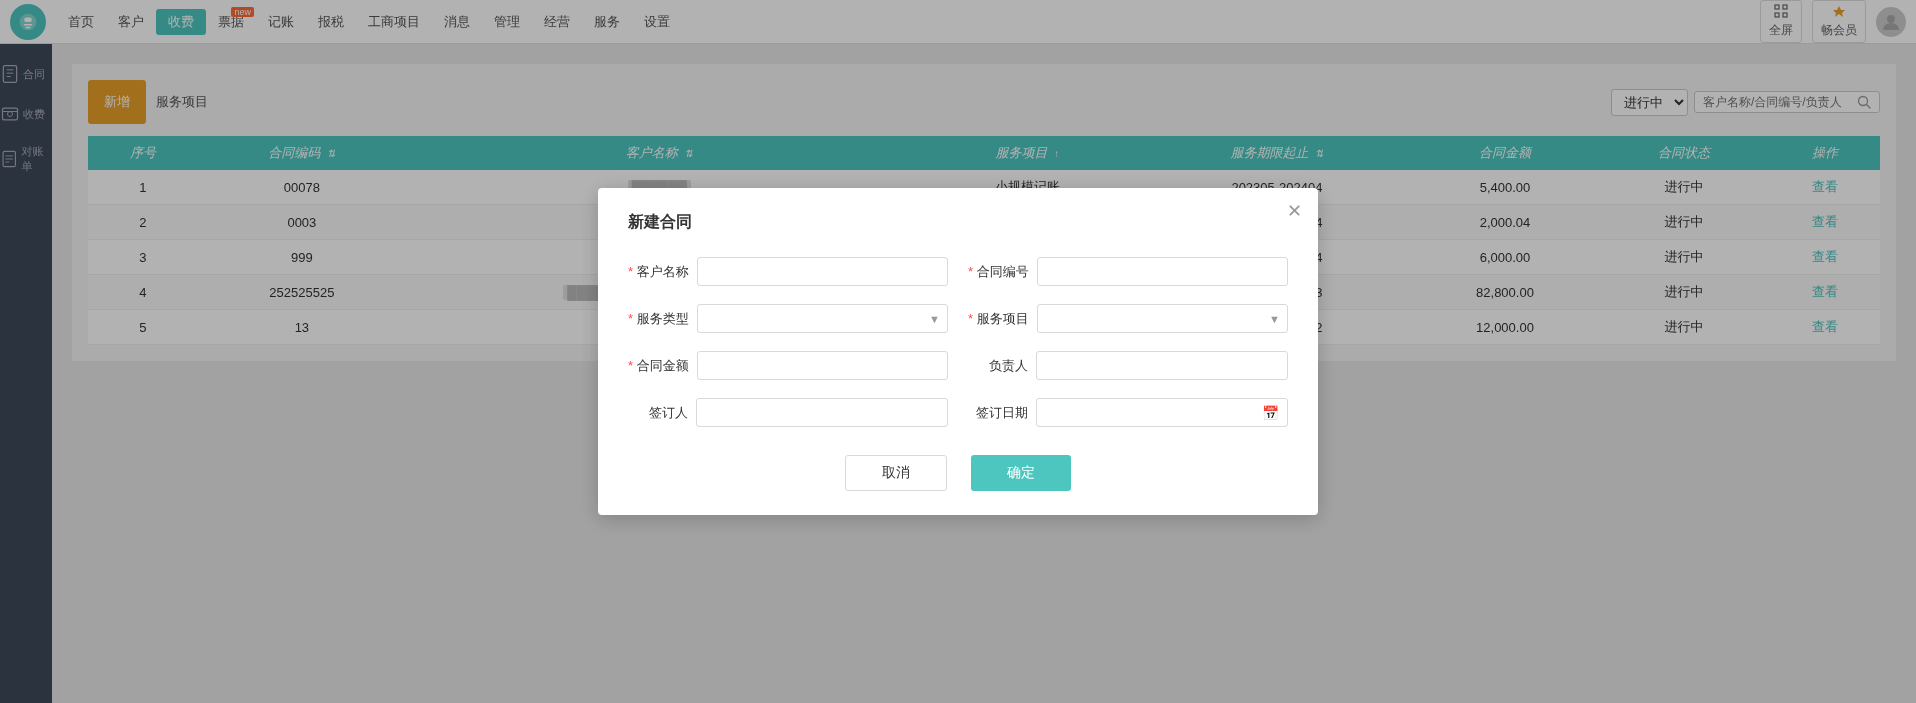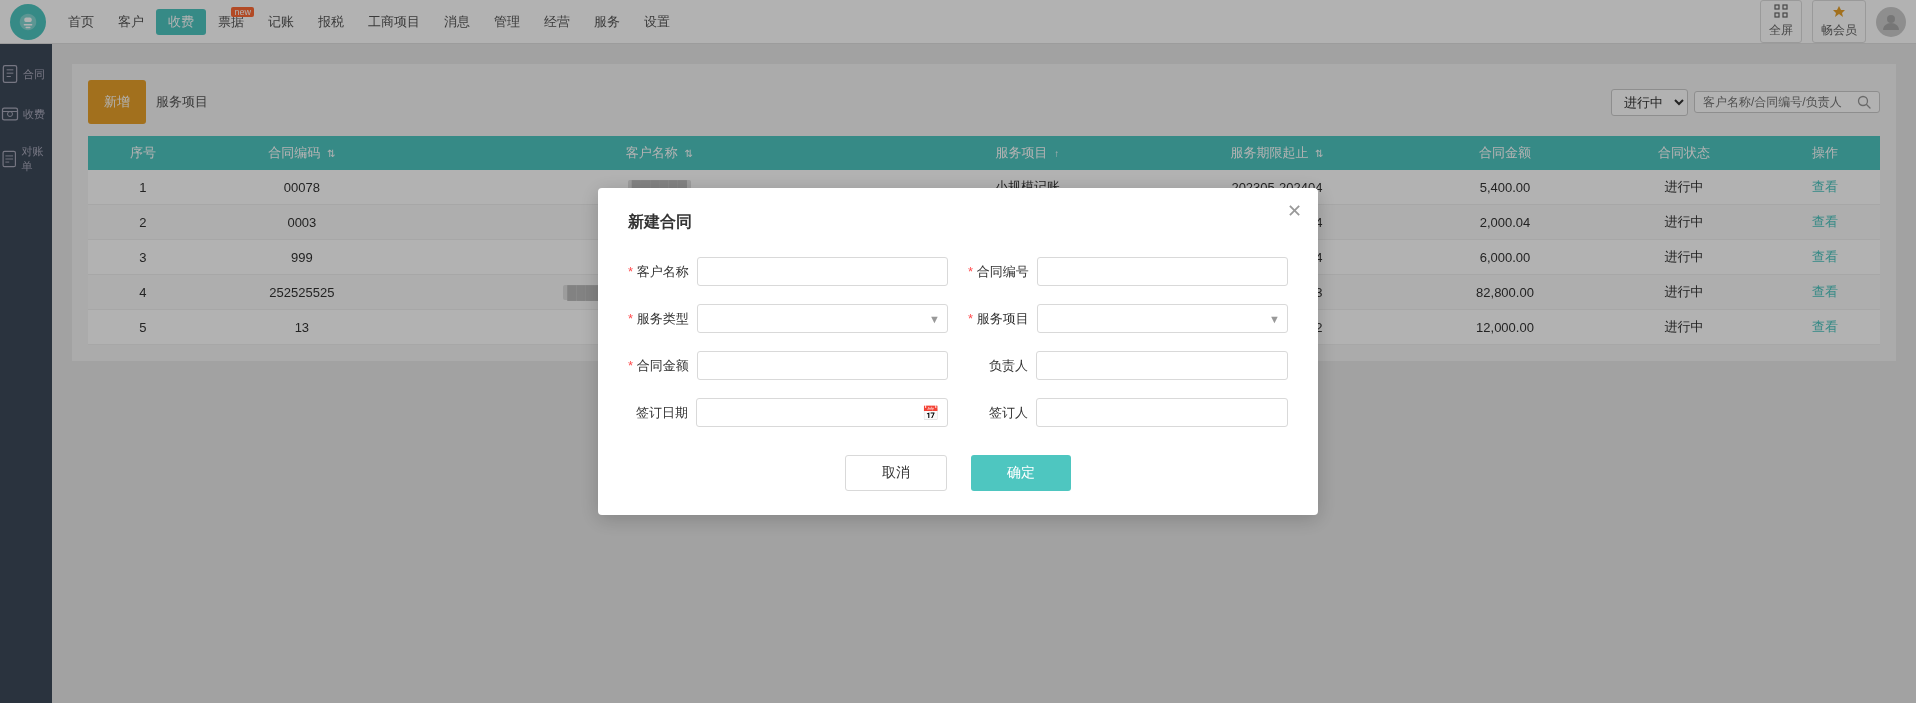--- a/index.html
+++ b/index.html
@@ -84,21 +84,21 @@
       border: 1px solid #ccc; border-radius: 3px;
       background: #fff; padding: 3px 8px; gap: 4px;
     }
     .search-box input { border: none; outline: none; font-size: 12px; width: 150px; }
 
     
     .data-table { width: 100%; border-collapse: collapse; }
     .data-table thead tr { background: #4ec6c0; }
     .data-table thead th {
       color: #fff; padding: 8px 10px; text-align: center;
-      font-weight: normal; font-size: 13px; border: none;
+      font-weight: normal; font-size: 13px; border: none; font-style: italic;
     }
     .data-table tbody tr { background: #fff; }
     .data-table tbody tr:nth-child(even) { background: #f9f9f9; }
     .data-table tbody td {
       padding: 8px 10px; text-align: center; color: #333;
       border-bottom: 1px solid #efefef; font-size: 13px;
     }
     .sort-icon { font-size: 10px; color: #fff; margin-left: 3px; }
     .action-link { color: #4ec6c0; cursor: pointer; }
     .status-badge { color: #333; }
@@ -382,30 +382,30 @@
         <input type="text" class="form-input" style="">
       </div>
       <div class="form-field">
         <label class="form-label">负责人</label>
         <input type="text" class="form-input" style="">
       </div>
     </div>
 
     <div class="form-row">
       <div class="form-field">
+        <label class="form-label">签订人</label>
+        <input type="text" class="form-input" style="">
+      </div>
+      <div class="form-field">
         <label class="form-label">签订日期</label>
         <div class="form-date-wrap">
           <input type="text" class="form-date" style="">
           <span class="form-date-icon">📅</span>
         </div>
       </div>
-      <div class="form-field">
-        <label class="form-label">签订人</label>
-        <input type="text" class="form-input" style="">
-      </div>
     </div>
 
 
     <div class="modal-footer">
       <button class="btn-cancel">取消</button>
       <button class="btn-confirm">确定</button>
     </div>
   </div>
 </div>
 

